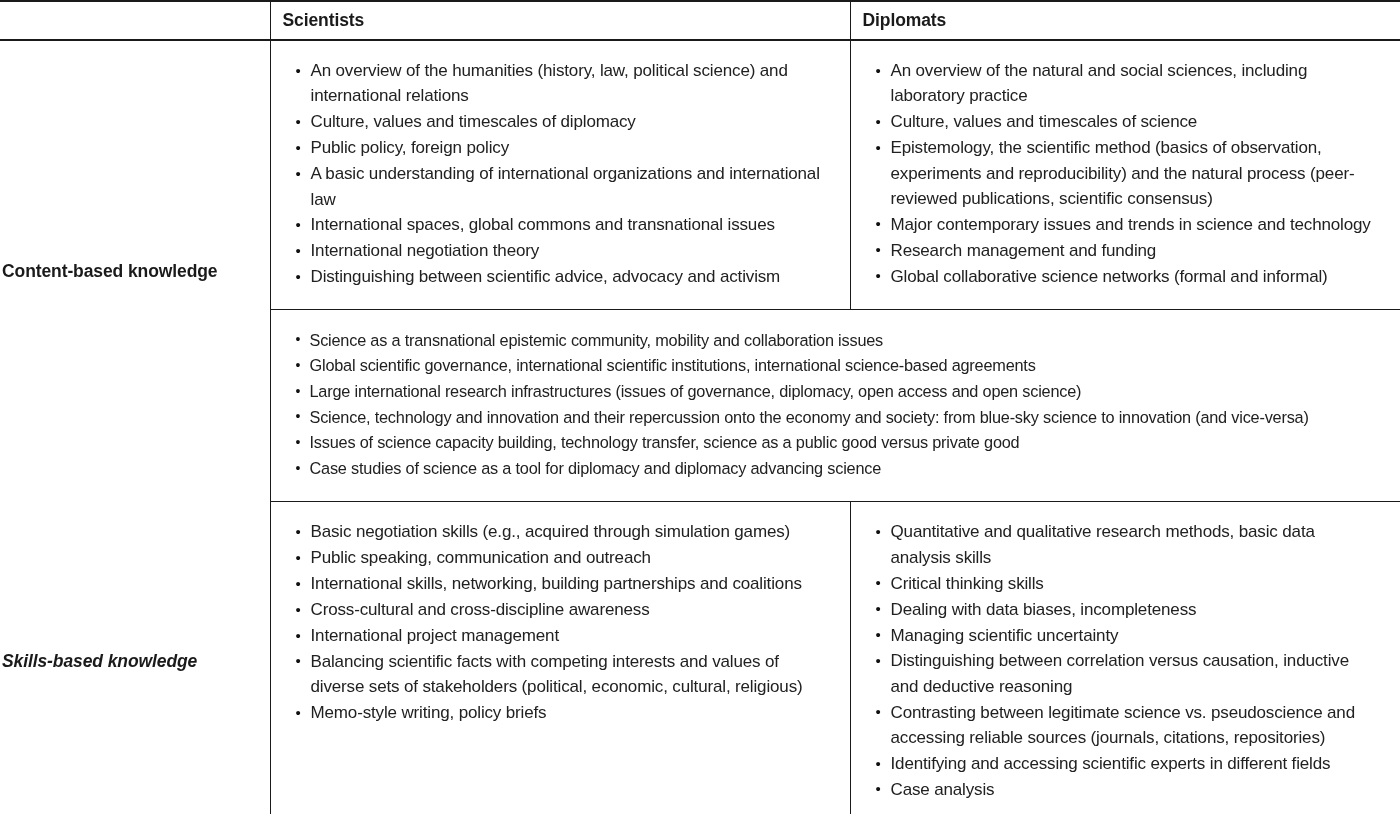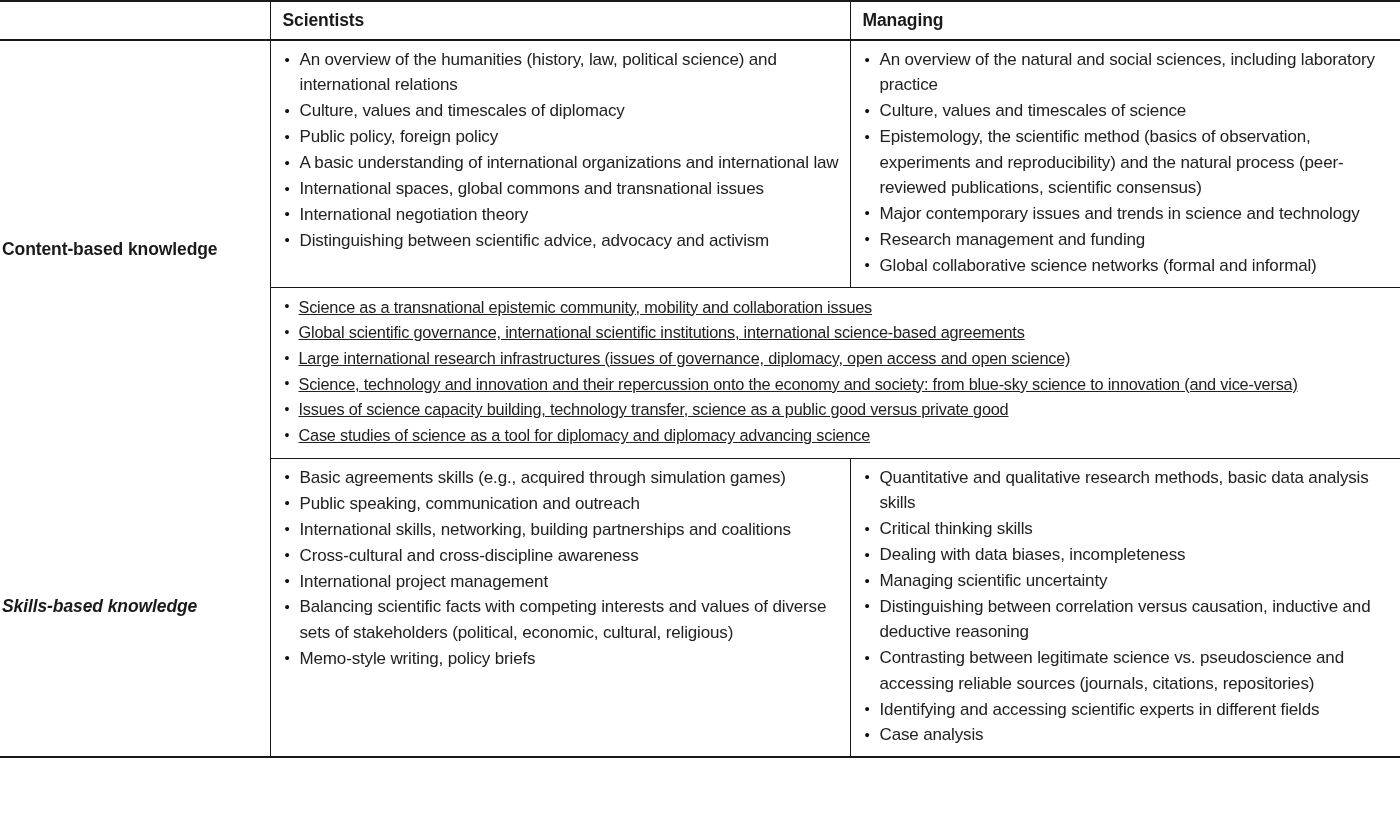--- a/index.html
+++ b/index.html
@@ -82,21 +82,21 @@
   }
 
   tr.skills-row > td.rowlabel,
   tr.skills-row > td.listcell {
     border-top: 0;
   }
   tr.skills-row > td.rowlabel { border-top: 0; font-style: italic; }
 
   
   ul.bullets {
-    margin: 0;
+    margin: 11px;
     padding: 0;
     list-style: none;
   }
   ul.bullets > li {
     position: relative;
     padding-left: 15px;
     margin: 0 0 0.5px 0;
     font-size: 17px;
     line-height: 25.4px;
     letter-spacing: -0.15px;
@@ -110,39 +110,38 @@
     font-size: 15px;
     line-height: 25.4px;
     color: #111;
   }
 
   ul.bullets.compact > li {
     font-size: 16.3px;
     line-height: 25.2px;
     letter-spacing: -0.2px;
     padding-left: 14px;
-    text-decoration: underline;
   }
   ul.bullets.compact > li::before { font-size: 14px; }
 </style>
 </head>
 <body>
 
 <div class="table-wrap">
   <table class="matrix">
     <colgroup>
       <col class="c-label">
       <col class="c-sci">
       <col class="c-dip">
     </colgroup>
     <thead>
       <tr class="header-row">
         <td class="corner"></td>
         <th class="col-head">Scientists</th>
-        <th class="col-head">Managing</th>
+        <th class="col-head">Diplomats</th>
       </tr>
     </thead>
     <tbody>
 
       <tr>
         <td class="rowlabel" rowspan="2">Content-based knowledge</td>
         <td class="listcell first-col">
           <ul class="bullets">
               <li>An overview of the humanities (history, law, political science) and international relations</li>
               <li>Culture, values and timescales of diplomacy</li>
@@ -174,21 +173,21 @@
               <li>Issues of science capacity building, technology transfer, science as a public good versus private good</li>
               <li>Case studies of science as a tool for diplomacy and diplomacy advancing science</li>
             </ul>
         </td>
       </tr>
 
       <tr class="skills-row">
         <td class="rowlabel">Skills-based knowledge</td>
         <td class="listcell first-col">
           <ul class="bullets">
-              <li>Basic agreements skills (e.g., acquired through simulation games)</li>
+              <li>Basic negotiation skills (e.g., acquired through simulation games)</li>
               <li>Public speaking, communication and outreach</li>
               <li>International skills, networking, building partnerships and coalitions</li>
               <li>Cross-cultural and cross-discipline awareness</li>
               <li>International project management</li>
               <li>Balancing scientific facts with competing interests and values of diverse sets of stakeholders (political, economic, cultural, religious)</li>
               <li>Memo-style writing, policy briefs</li>
             </ul>
         </td>
         <td class="listcell">
           <ul class="bullets">

